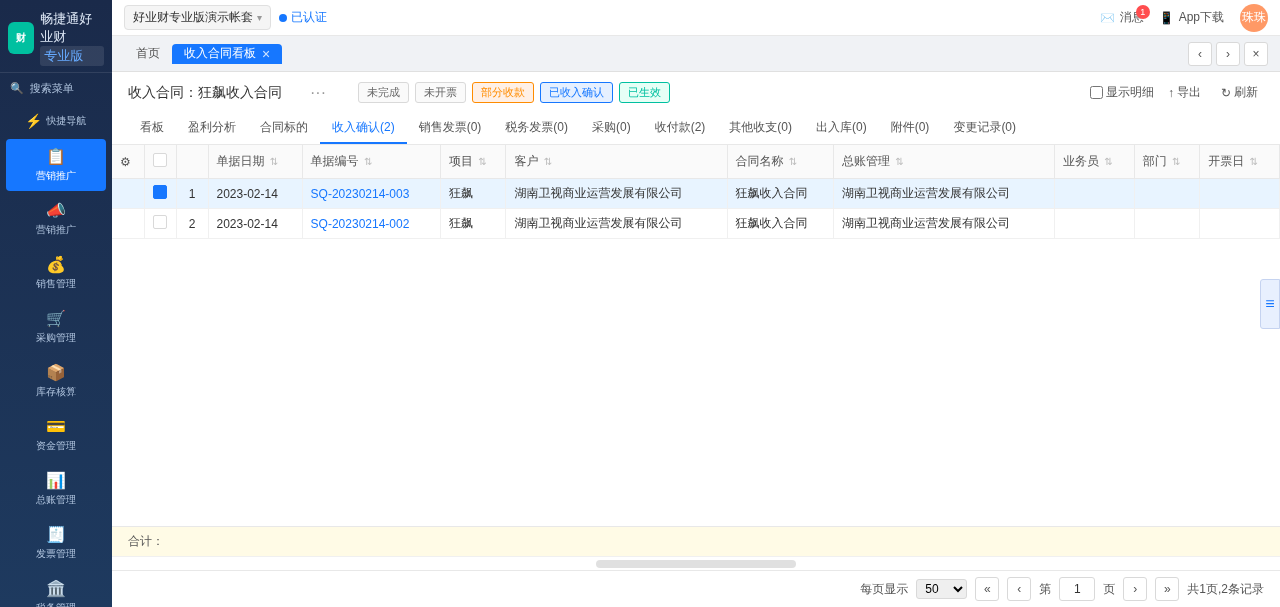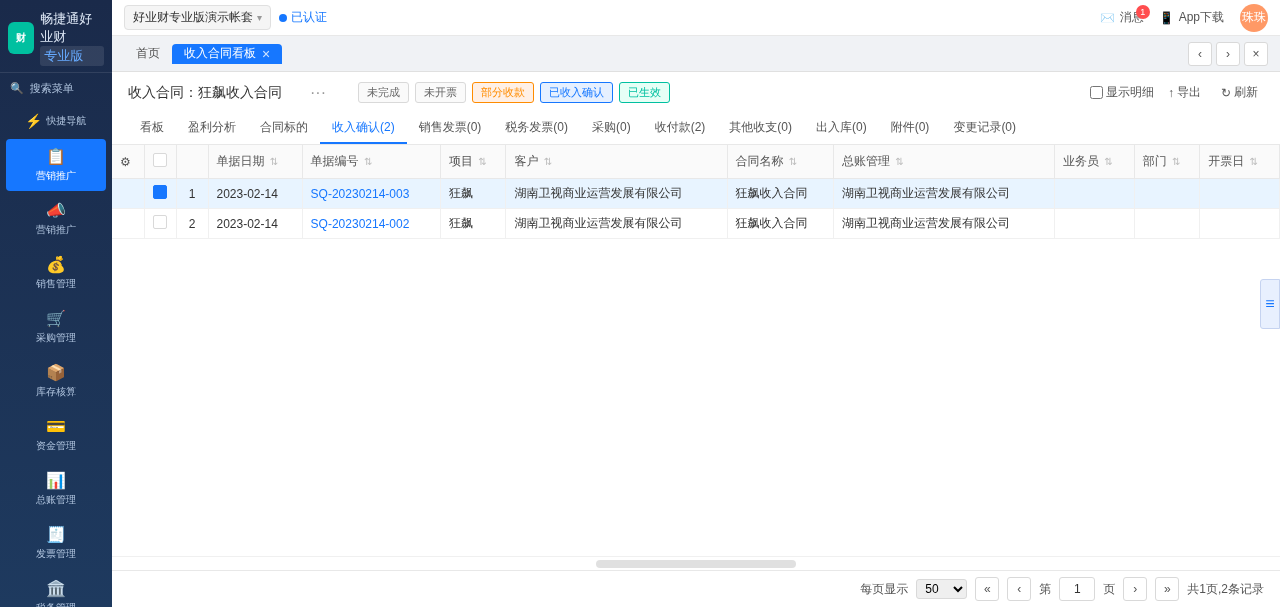--- a/index.html
+++ b/index.html
@@ -337,20 +337,23 @@
             <td>狂飙收入合同</td>
             <td>湖南卫视商业运营发展有限公司</td>
             <td></td>
             <td></td>
             <td></td>
           </tr>
         </tbody>
       </table>
     </div>
 
+    <div class="table-footer" style="background:#fffbe6;border-top:1px solid #e8e8e8;">
+      <span class="total-label">合计：</span>
+    </div>
 
     <div style="background:#fff;height:14px;border-top:1px solid #f0f0f0;padding:3px 12px;">
       <div style="width:200px;height:8px;background:#e0e0e0;border-radius:4px;margin:0 auto;"></div>
     </div>
 
     <div class="pagination">
       <span class="pagination-text">每页显示</span>
       <select style="border:1px solid #d9d9d9;border-radius:3px;padding:1px 4px;font-size:12px;">
         <option>20</option>
         <option selected="">50</option>

